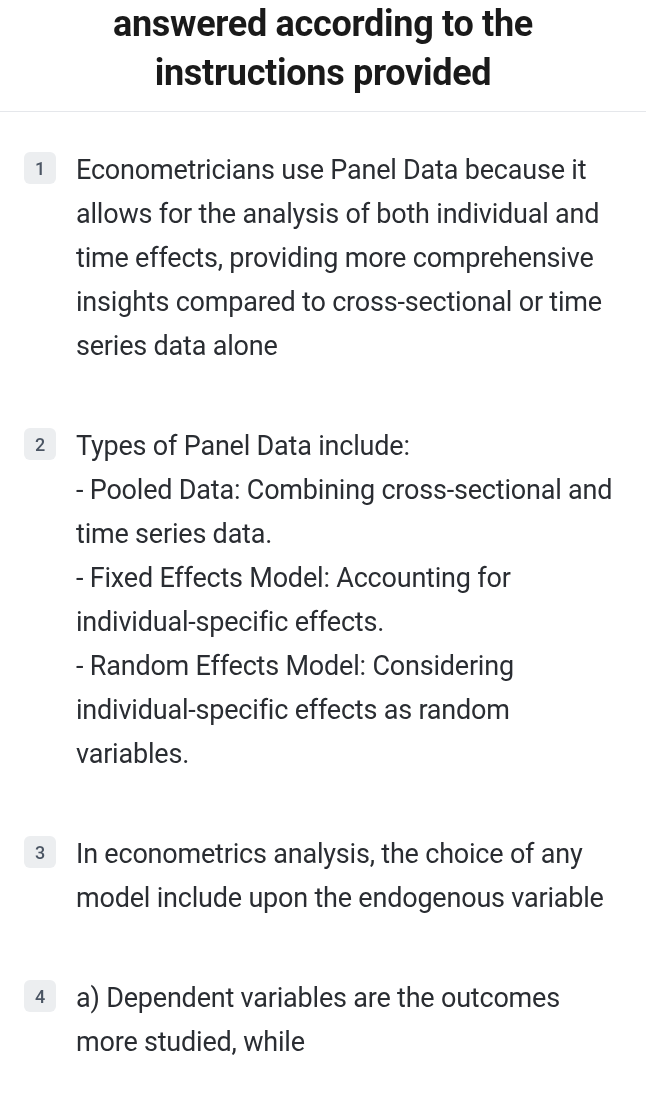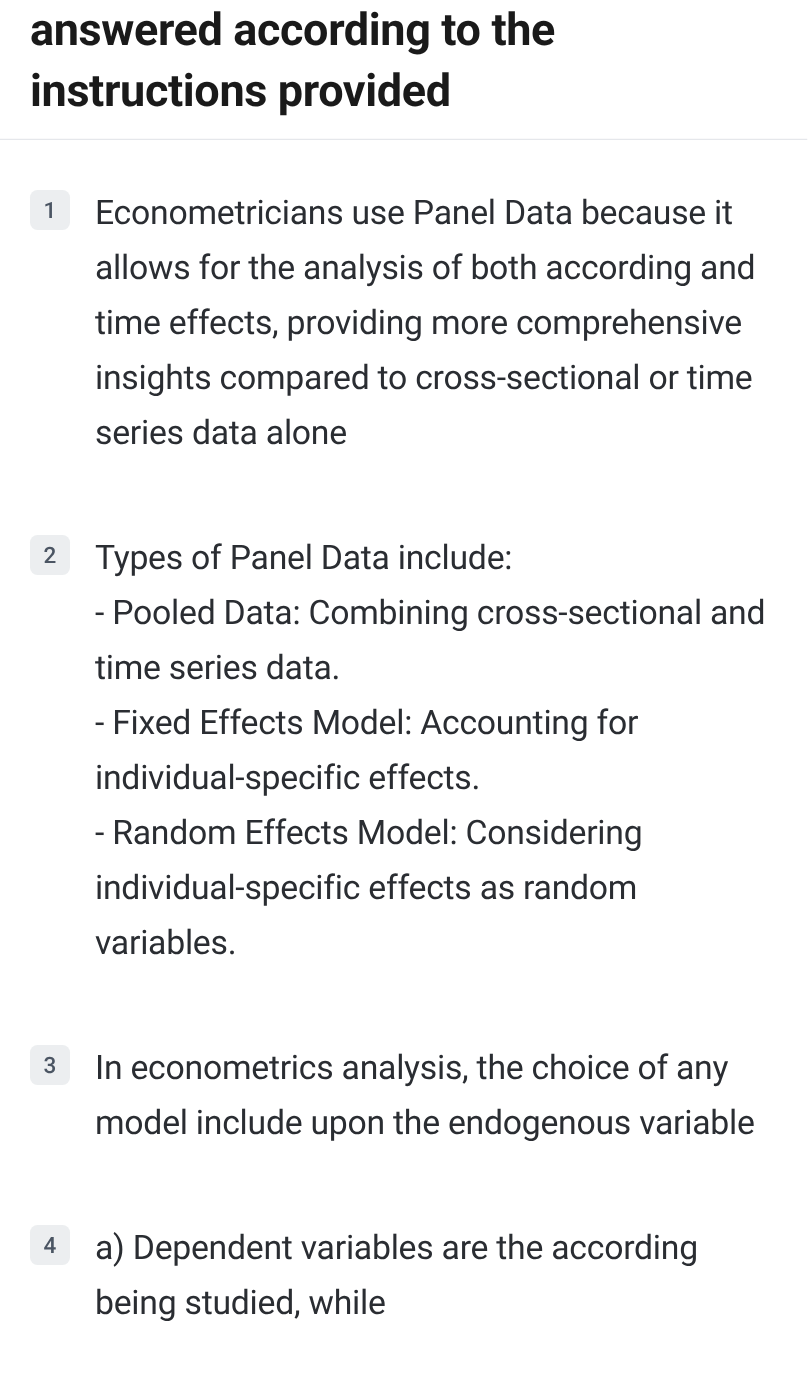--- a/index.html
+++ b/index.html
@@ -16,20 +16,21 @@
     .header {
       padding: 0 24px 14px 24px;
       border-bottom: 1px solid #e5e7eb;
     }
     .title {
       font-size: 36px;
       font-weight: 700;
       color: #1a1a1a;
       line-height: 1.35;
       letter-spacing: -0.3px;
+      text-align: center;
     }
     .list {
       padding: 36px 24px 0 24px;
     }
     .list-item {
       display: flex;
       align-items: flex-start;
       margin-bottom: 56px;
       gap: 20px;
     }
@@ -58,30 +59,30 @@
 </head>
 <body>
 
 <div class="header">
   <h1 class="title">answered according to the instructions provided</h1>
 </div>
 
 <div class="list">
   <div class="list-item">
     <div class="badge">1</div>
-    <div class="item-text">Econometricians use Panel Data because it allows for the analysis of both according and time effects, providing more comprehensive insights compared to cross-sectional or time series data alone</div>
+    <div class="item-text">Econometricians use Panel Data because it allows for the analysis of both individual and time effects, providing more comprehensive insights compared to cross-sectional or time series data alone</div>
   </div>
   <div class="list-item">
     <div class="badge">2</div>
     <div class="item-text">Types of Panel Data include:
 - Pooled Data: Combining cross-sectional and time series data.
 - Fixed Effects Model: Accounting for individual-specific effects.
 - Random Effects Model: Considering individual-specific effects as random variables.</div>
   </div>
   <div class="list-item">
     <div class="badge">3</div>
     <div class="item-text">In econometrics analysis, the choice of any model include upon the endogenous variable</div>
   </div>
   <div class="list-item">
     <div class="badge">4</div>
-    <div class="item-text">a) Dependent variables are the according being studied, while</div>
+    <div class="item-text">a) Dependent variables are the outcomes more studied, while</div>
   </div>
 </div>
 
 </body></html>

